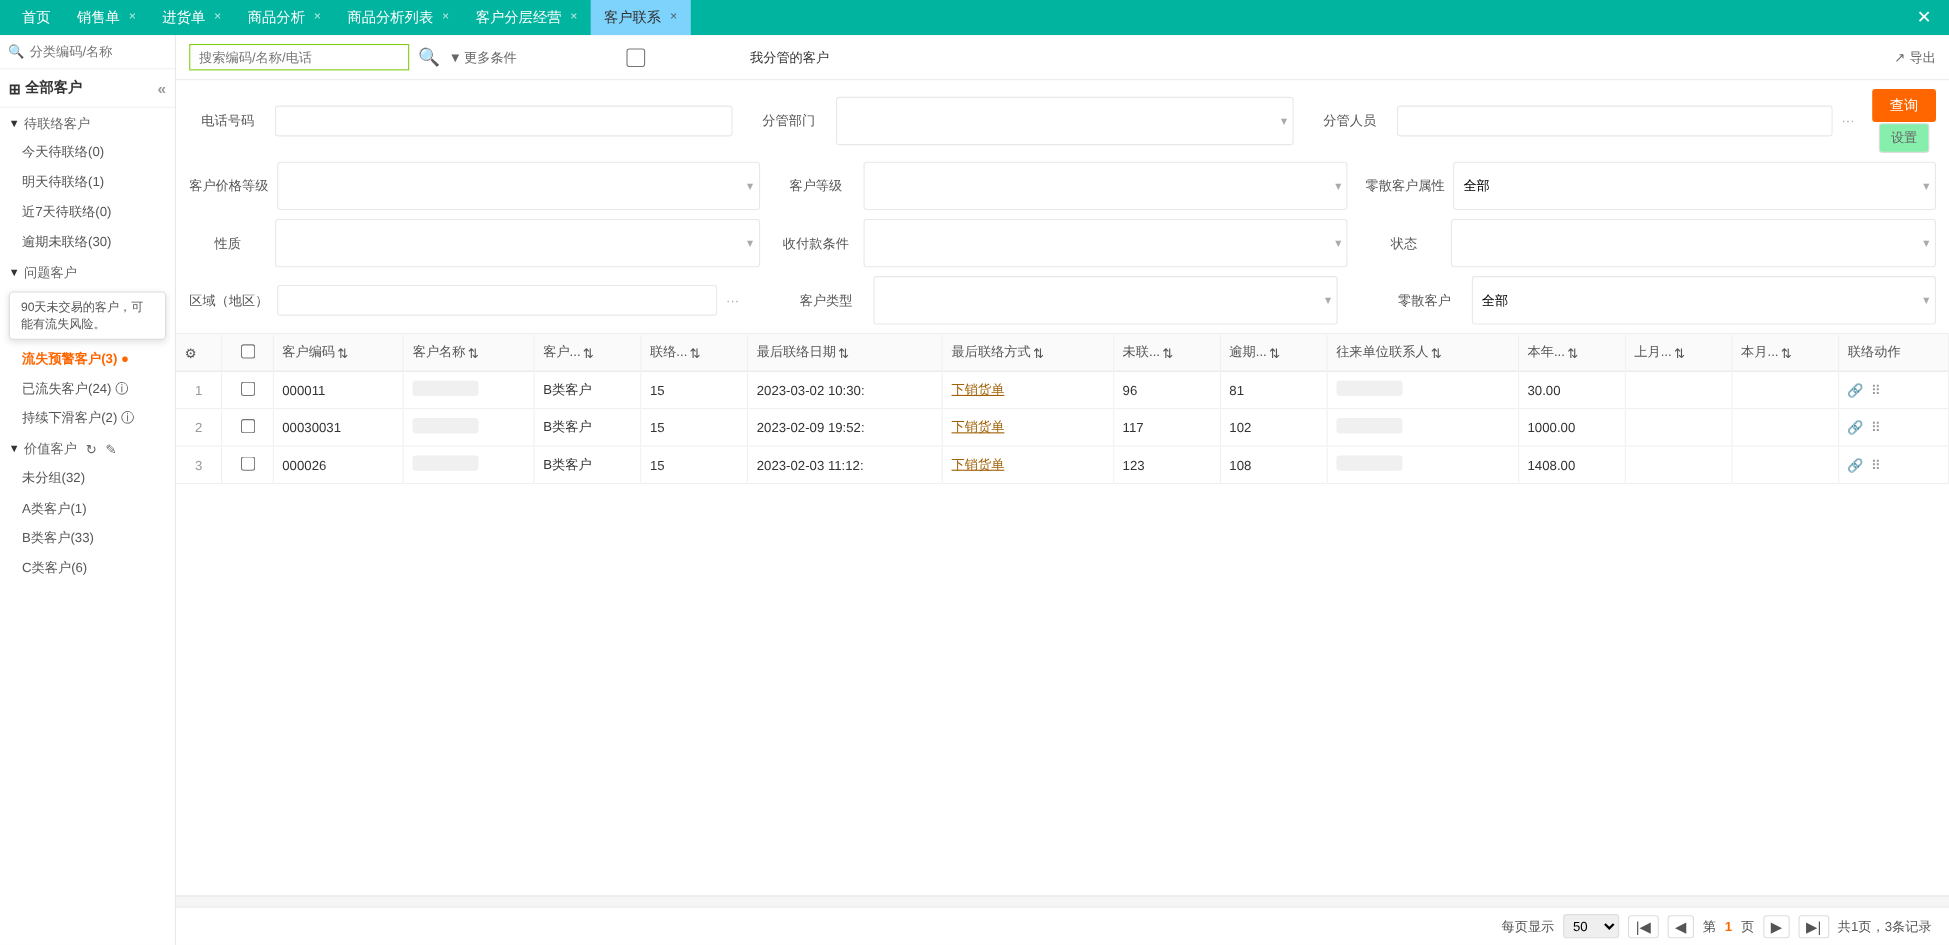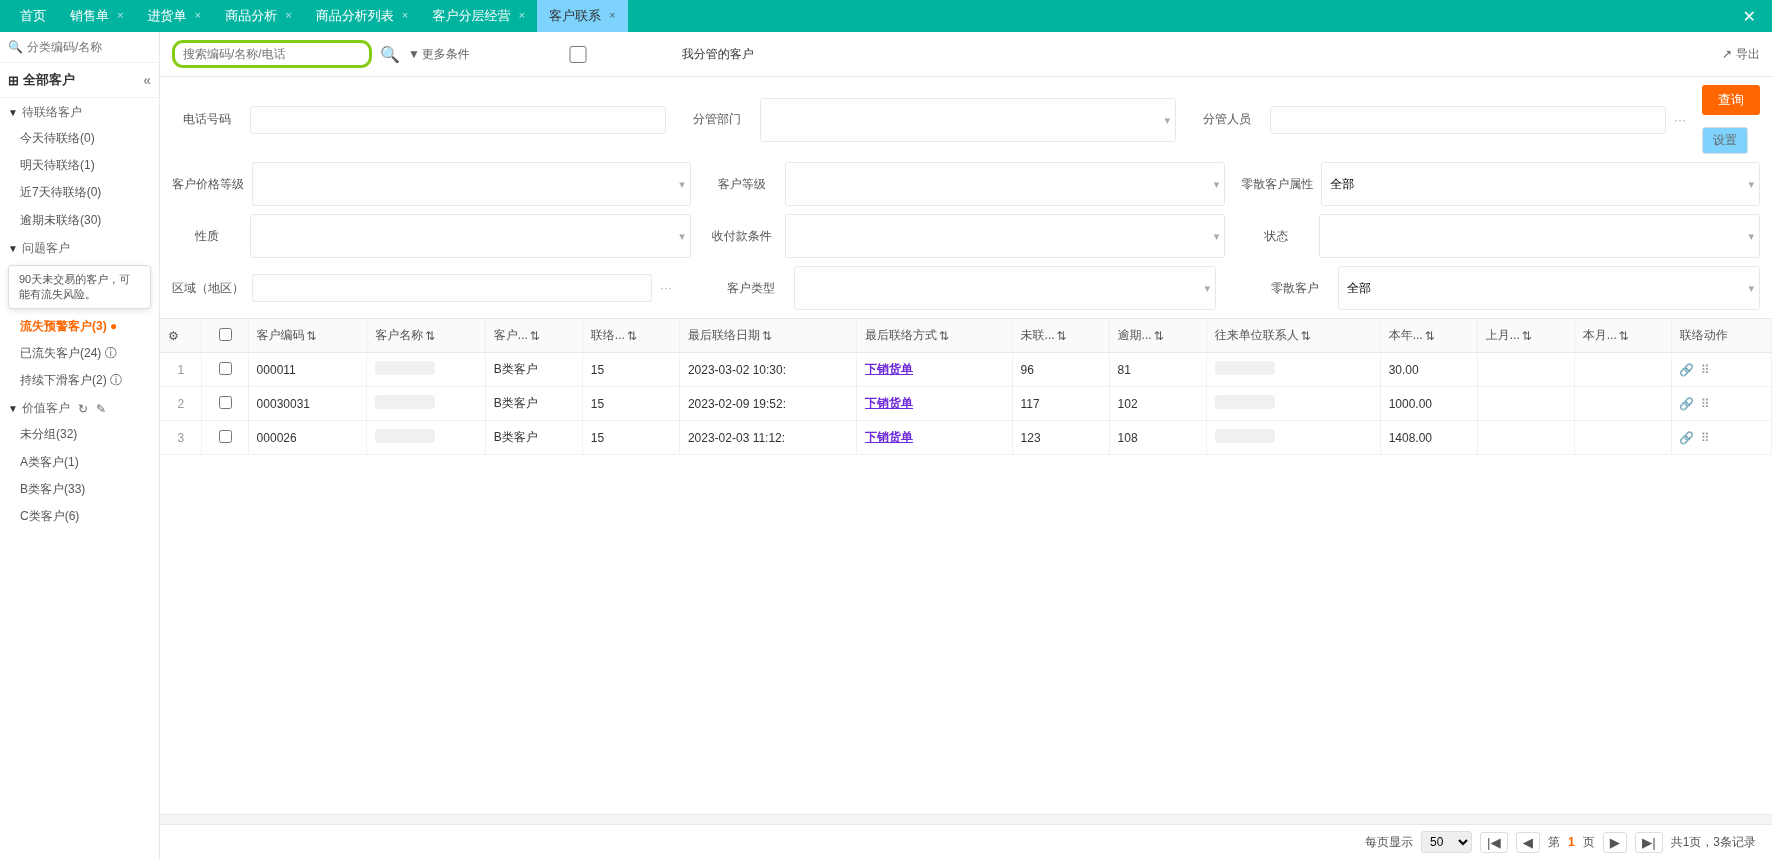--- a/index.html
+++ b/index.html
@@ -141,22 +141,22 @@
     
     .filter-bar {
       background: #fff;
       padding: 8px 12px;
       display: flex;
       align-items: center;
       gap: 8px;
       border-bottom: 1px solid #e8e8e8;
     }
     .filter-bar input {
-      border: 3px solid #84cc16;
-      border-radius: 11px;
+      border: 1px solid #84cc16;
+      border-radius: 0;
       padding: 4px 8px;
       font-size: 12px;
       width: 200px;
       outline: none;
     }
     .filter-bar .search-btn {
       background: none;
       border: none;
       cursor: pointer;
       color: #ff6600;
@@ -220,33 +220,33 @@
     .query-btn {
       background: #ff6600;
       color: #fff;
       border: none;
       border-radius: 3px;
       padding: 6px 16px;
       cursor: pointer;
       font-size: 13px;
     }
     .settings-btn {
-      background: #7dd3fc;
+      background: #86efac;
       color: #666;
       border: 1px solid #ddd;
       border-radius: 3px;
       padding: 4px 10px;
       cursor: pointer;
       font-size: 12px;
     }
     .btn-group-right {
       display: flex;
       flex-direction: column;
-      gap: 12px;
-      align-items: flex-start;
+      gap: 1px;
+      align-items: center;
     }
 
     
     .table-container {
       flex: 1;
       overflow: auto;
       background: #fff;
       margin: 0;
     }
     table {
@@ -277,21 +277,21 @@
     table tbody tr {
       border-bottom: 1px solid #f0f0f0;
     }
     table tbody td {
       padding: 8px 8px;
       color: #333;
       border-right: 1px solid #f0f0f0;
       white-space: nowrap;
     }
     .row-num { color: #999; text-align: center; }
-    .link-text { color: #6d28d9; cursor: pointer; text-decoration: underline; font-weight: bold; }
+    .link-text { color: #a16207; cursor: pointer; text-decoration: underline; }
     .blurred { color: #ccc; background: #f0f0f0; border-radius: 3px; width: 60px; display: inline-block; height: 14px; }
     .action-icons { display: flex; gap: 6px; color: #999; }
     .action-icons span { cursor: pointer; }
 
     
     .pagination-bar {
       background: #fff;
       border-top: 1px solid #e8e8e8;
       padding: 6px 16px;
       display: flex;

